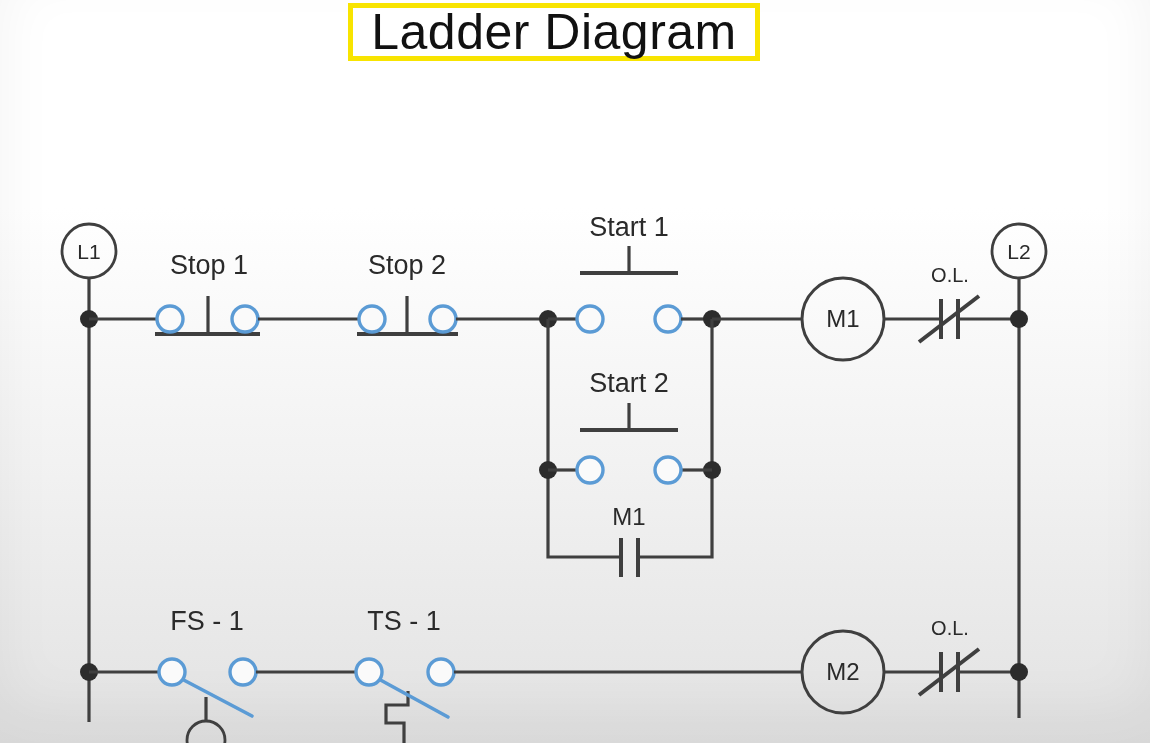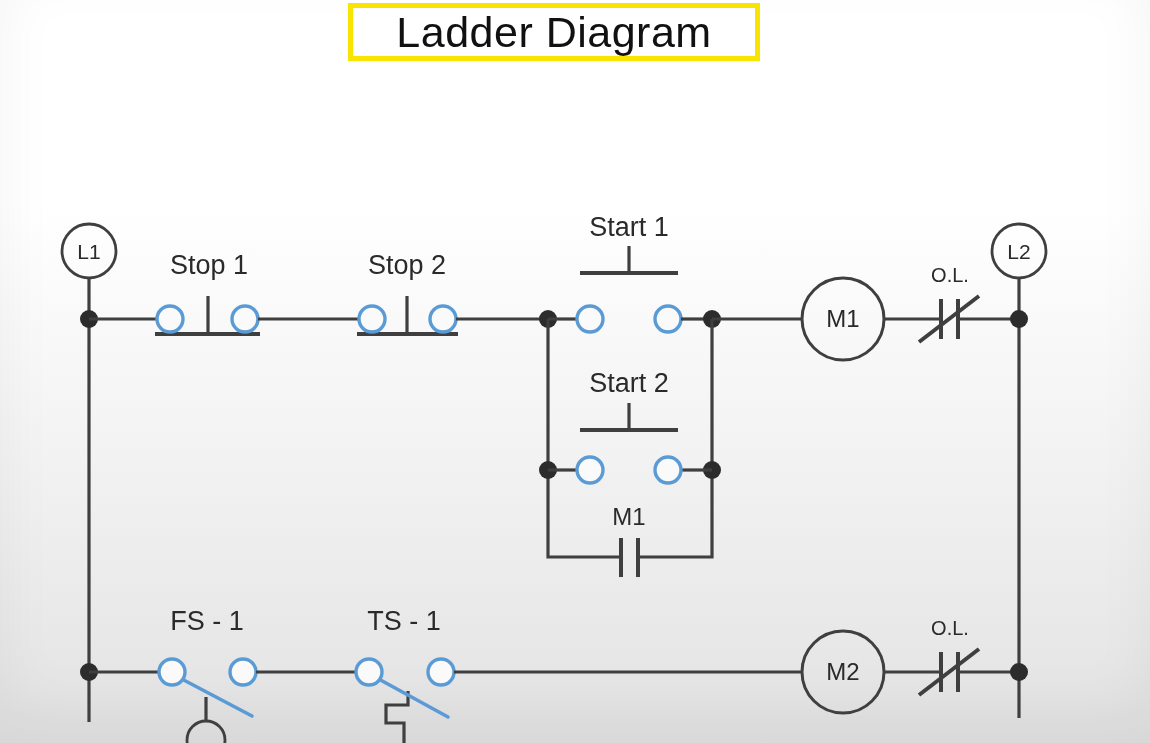--- a/index.html
+++ b/index.html
@@ -18,21 +18,21 @@
       var(--c-bg_bottom,#e2e2e2) 100%);
     box-shadow:inset 0 -30px 60px rgba(0,0,0,0.05);
   }
   .title-box{
     position:absolute;
     left:348px;top:3px;
     width:402px;height:48px;
     background:var(--c-box_bg,#ffffff);
     border:5px solid var(--c-accent_yellow,#f8e400);
     display:flex;align-items:center;justify-content:center;
-    font-size:43px;
+    font-size:50px;
     color:var(--c-title_text,#111111);
     letter-spacing:0.5px;
     white-space:nowrap;
   }
   svg.diagram{position:absolute;left:0;top:0;}
   .wire{stroke:var(--c-line,#3f3f3f);stroke-width:3.2;fill:none;stroke-linecap:butt;}
   .bar{stroke:var(--c-line,#3f3f3f);stroke-width:4;fill:none;}
   .dot{fill:var(--c-dot,#2c2c2c);stroke:none;}
   .term{stroke:var(--c-line,#3f3f3f);stroke-width:2.8;fill:none;}
   .coil{stroke:var(--c-line,#3f3f3f);stroke-width:3;fill:none;}

